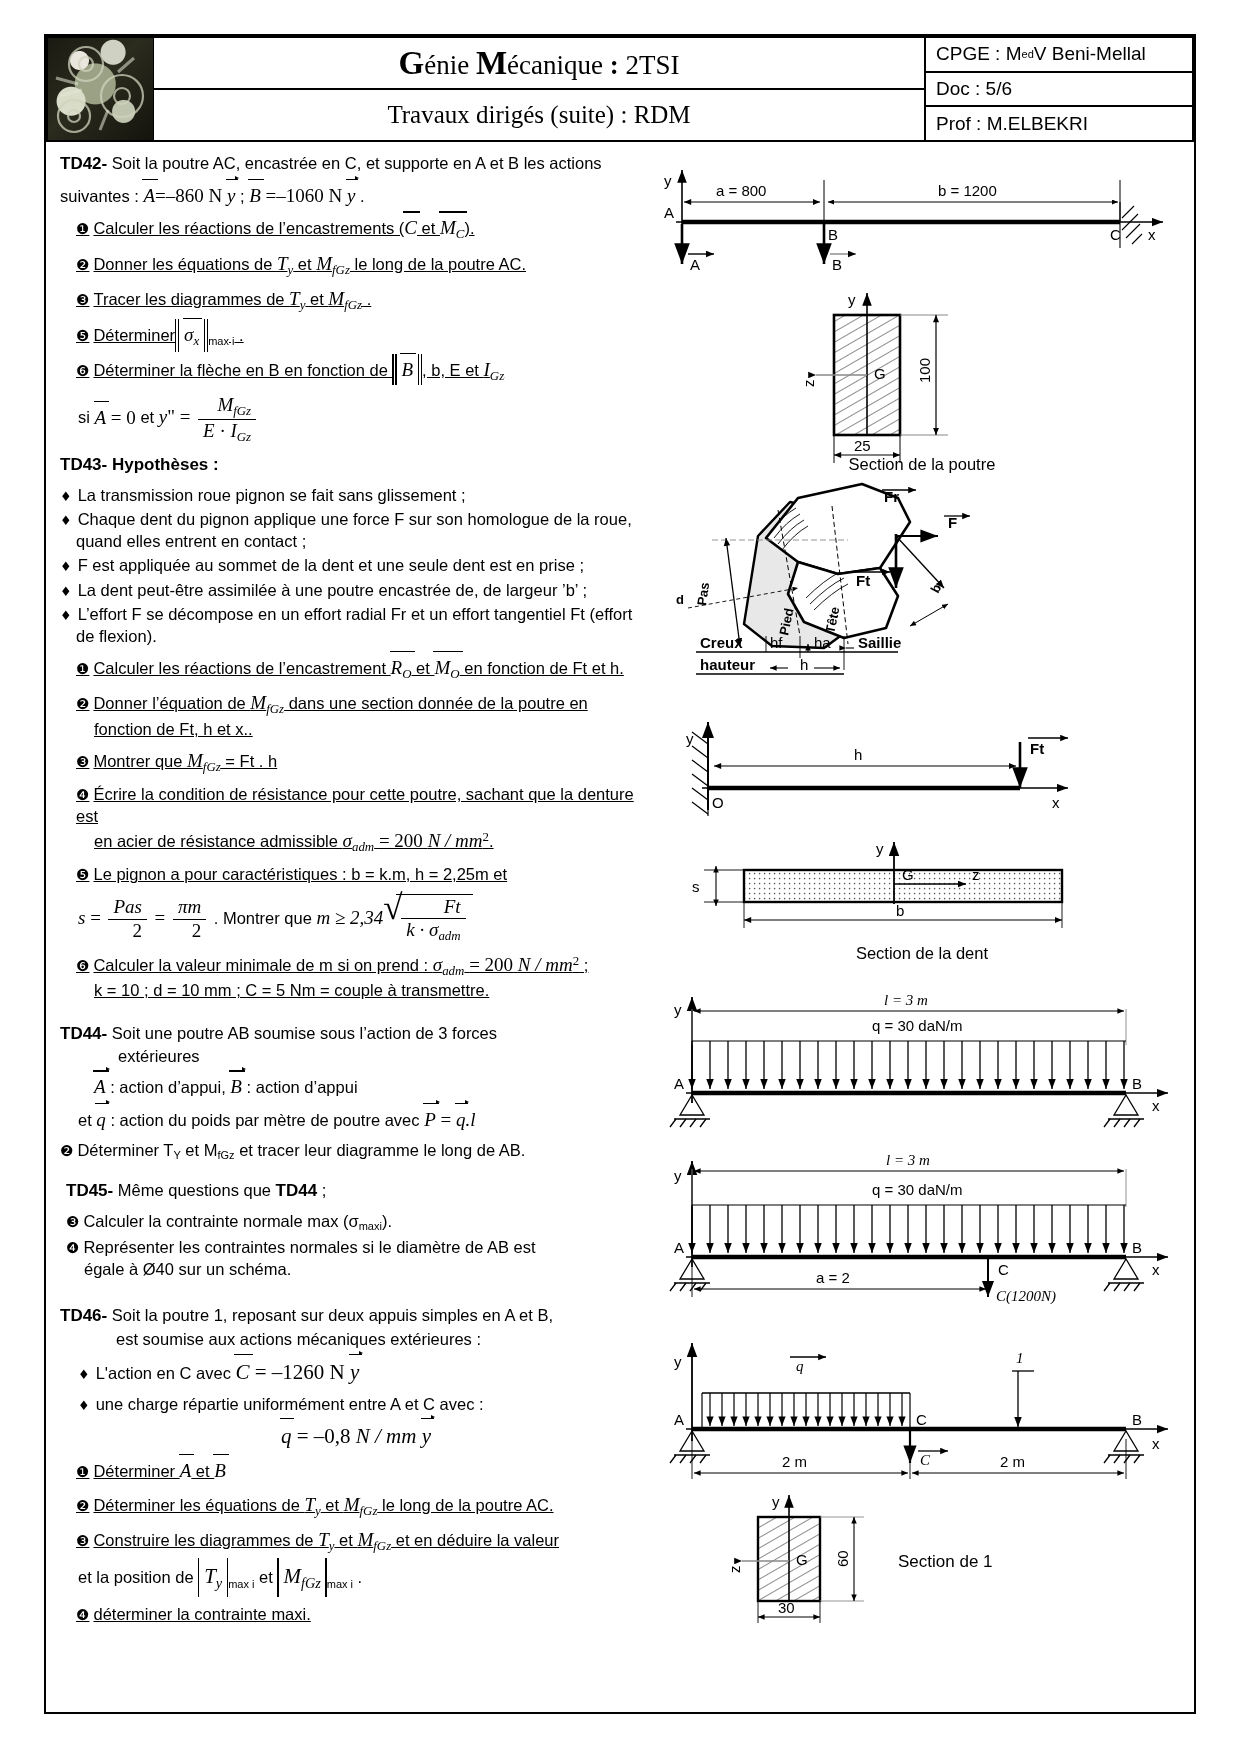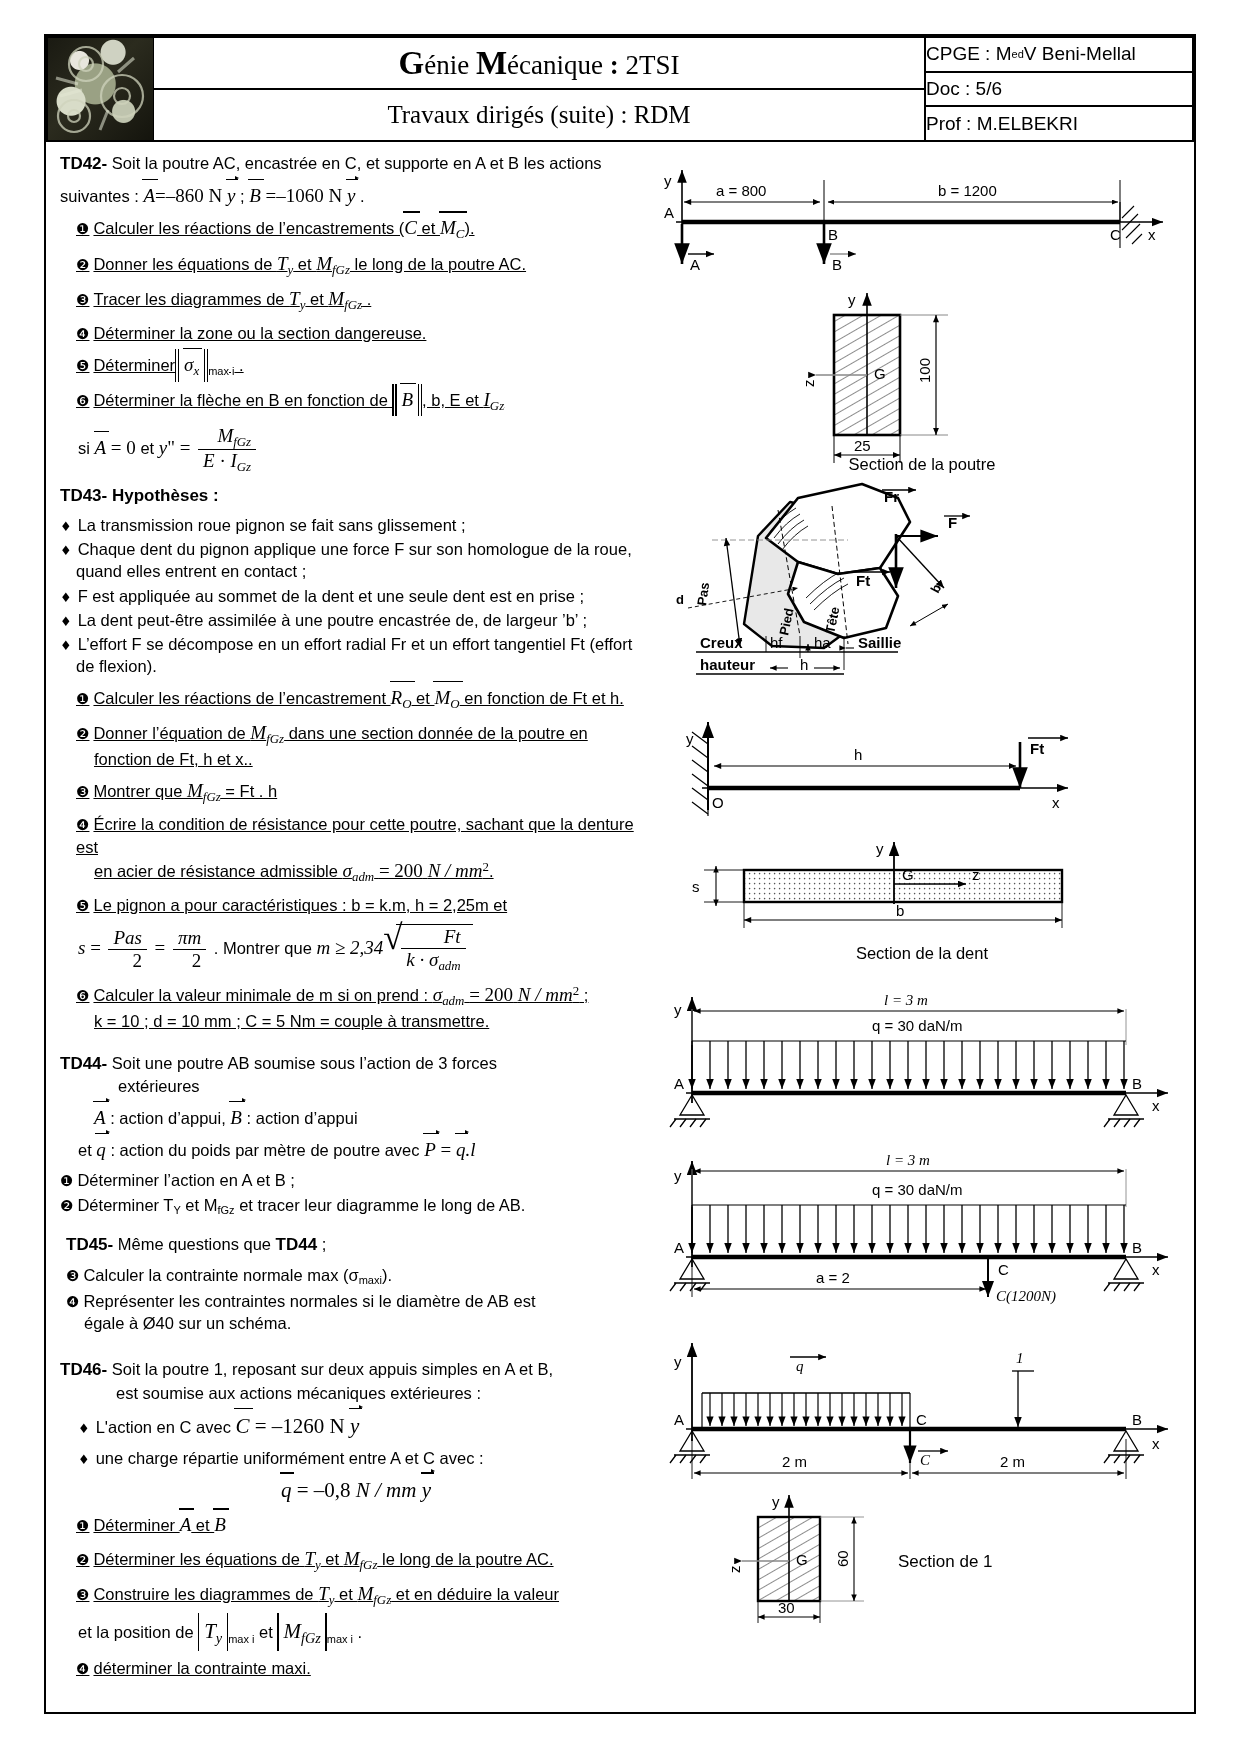--- a/index.html
+++ b/index.html
@@ -19,21 +19,21 @@
       linear-gradient(135deg,#1a1a12 0%,#2b2b1e 45%,#14140d 100%);
     position:relative;overflow:hidden;}
   .hdr-mid{flex:1;display:flex;flex-direction:column;}
   .hdr-row{flex:1;border:2px solid #000;border-left:none;display:flex;align-items:center;justify-content:center;box-sizing:border-box;}
   .hdr-row + .hdr-row{border-top:none;}
   .t1{font-family:"Liberation Serif",serif;font-size:27px;}
   .t1 .cap{font-size:33px;font-weight:bold;}
   .t1 .bld{font-weight:bold;}
   .t2{font-family:"Liberation Serif",serif;font-size:25px;}
   .hdr-right{width:268px;display:flex;flex-direction:column;}
-  .hdr-cell{flex:1;border:2px solid #000;border-left:none;display:flex;align-items:center;font-size:19px;box-sizing:border-box;}
+  .hdr-cell{flex:1;border:2px solid #000;border-left:none;display:flex;align-items:center;padding-left:10px;font-size:19px;box-sizing:border-box;}
   .hdr-cell + .hdr-cell{border-top:none;}
   sup{font-size:11px;vertical-align:super;}
 
   
   .col-left{position:absolute;left:60px;top:152px;width:592px;font-size:16.5px;line-height:1.34;}
   .col-right{position:absolute;left:648px;top:152px;width:548px;}
 
   .blk{margin-bottom:9px;}
   .tdhead{font-weight:bold;font-size:17px;}
   p{margin:0 0 7px 0;}
@@ -135,23 +135,20 @@
       <p class="q">
         <span class="num">❶</span><span>Calculer les réactions de l’encastrements (</span><span class="fml"><span class="mi vec">C</span></span><span> et </span><span class="fml"><span class="mi vec">M<span class="sub">C</span></span></span><span>).</span>
       </p>
       <p class="q">
         <span class="num">❷</span><span>Donner les équations de </span><span class="fml mi">T<span class="sub">y</span></span><span> et </span><span class="fml mi">M<span class="sub">fGz</span></span><span> le long de la poutre AC.</span>
       </p>
       <p class="q">
         <span class="num">❸</span><span>Tracer les diagrammes de </span><span class="fml mi">T<span class="sub">y</span></span><span> et </span><span class="fml mi">M<span class="sub">fGz</span></span><span> .</span>
       </p>
       <p class="q">
-        <span class="num">❹</span><span>Déterminer la zone ou la section dangereuse.</span>
-      </p>
-      <p class="q">
         <span class="num">❺</span><span>Déterminer</span><span class="norm fml"><span class="mi vec">σ<span class="sub">x</span></span></span><span style="font-size:11px;vertical-align:-4px;">max i</span><span> .</span>
       </p>
       <p class="q">
         <span class="num">❻</span><span>Déterminer la flèche en B en fonction de </span><span class="norm fml"><span class="mi vec">B</span></span><span>, b, E et </span><span class="fml mi">I<span class="sub">Gz</span></span>
       </p>
       <p class="ind" style="margin-top:10px;">
         <span>si </span><span class="fml"><span class="mi vec">A</span> <span>= 0</span></span><span> et </span><span class="fml"><span class="mi">y</span>" =</span>
         <span class="frac fml"><span class="nu"><span class="mi">M<span class="sub">fGz</span></span></span><span class="de"><span class="mi">E</span> · <span class="mi">I<span class="sub">Gz</span></span></span></span>
       </p>
     </div>
@@ -201,23 +198,20 @@
       <p>
         <span class="tdhead">TD44-</span>
         <span>Soit une poutre AB soumise sous l’action de 3 forces</span><br>
         <span style="padding-left:58px;">extérieures</span>
       </p>
       <p class="ind2">
         <span class="fml mi vec arw">A</span><span> : action d’appui,  </span><span class="fml mi vec arw">B</span><span> : action d’appui</span>
       </p>
       <p class="ind">
         <span>et </span><span class="fml mi vec arw">q</span><span> : action du poids par mètre de poutre avec </span><span class="fml"><span class="mi vec arw">P</span> <span>= </span><span class="mi vec arw">q</span><span class="mi">.l</span></span>
-      </p>
-      <p style="margin-bottom:2px;">
-        <span class="num">❶</span><span>Déterminer l’action en A et B ;</span>
       </p>
       <p>
         <span class="num">❷</span><span>Déterminer T</span><span style="font-size:11px;vertical-align:-3px;">Y</span><span> et M</span><span style="font-size:11px;vertical-align:-3px;">fGz</span><span> et tracer leur diagramme le long de AB.</span>
       </p>
     </div>
 
     <div class="blk" style="margin-top:16px;margin-left:6px;">
       <p>
         <span class="tdhead">TD45-</span><span> Même questions que </span><span class="tdhead">TD44</span><span> ;</span>
       </p>

